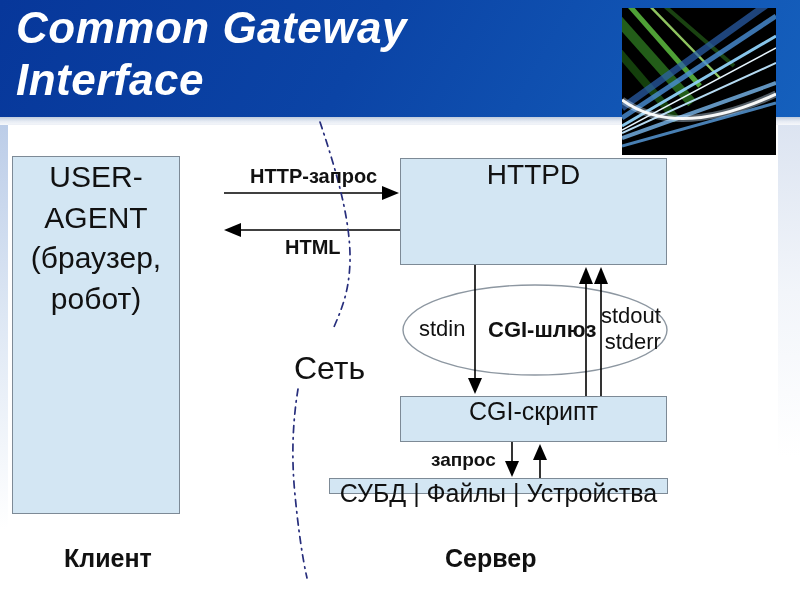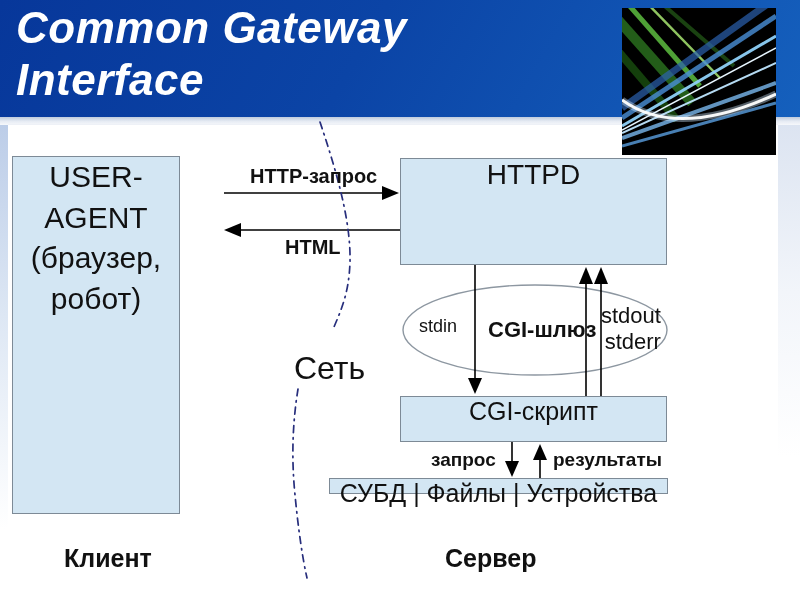--- a/index.html
+++ b/index.html
@@ -37,21 +37,21 @@
 
   
   .overlay{position:absolute;left:0;top:0;width:800px;height:600px;z-index:5;pointer-events:none;}
 
   
   .lbl{position:absolute;color:#111111;z-index:6;white-space:nowrap;}
   .lbl-bold{font-weight:bold;}
   .lbl-http{left:250px;top:165px;font-size:20px;}
   .lbl-html{left:285px;top:236px;font-size:20px;}
   .lbl-net{left:294px;top:350px;font-size:32px;}
-  .lbl-stdin{left:419px;top:316px;font-size:18px;}
+  .lbl-stdin{left:419px;top:316px;font-size:22px;}
   .lbl-gw{left:488px;top:317px;font-size:22px;}
   .lbl-stdouterr{left:601px;top:303px;font-size:22px;line-height:1.18;text-align:right;}
   .lbl-request{left:431px;top:449px;font-size:19px;}
   .lbl-results{left:553px;top:449px;font-size:19px;}
   .lbl-client{left:64px;top:544px;font-size:25px;}
   .lbl-server{left:445px;top:544px;font-size:25px;}
 </style>
 </head>
 <body>
 
@@ -160,18 +160,17 @@
   <div class="lbl lbl-net">Сеть</div>
 
   <div class="lbl lbl-stdin">stdin</div>
   <div class="lbl lbl-bold lbl-gw">CGI-шлюз</div>
   <div class="lbl lbl-stdouterr">
     <div>stdout</div>
     <div>stderr</div>
   </div>
 
   <div class="lbl lbl-bold lbl-request">запрос</div>
-  <div class="lbl lbl-bold lbl-results">результаты</div>
 
   <div class="lbl lbl-bold lbl-client">Клиент</div>
   <div class="lbl lbl-bold lbl-server">Сервер</div>
 
 </div>
 
 </body></html>

